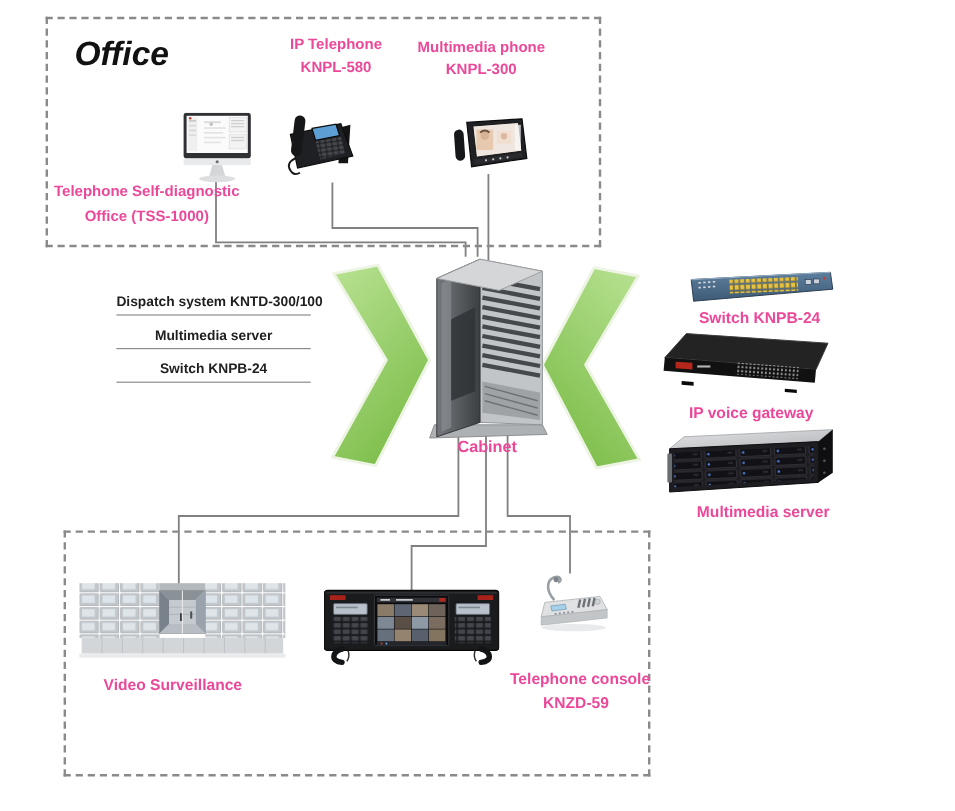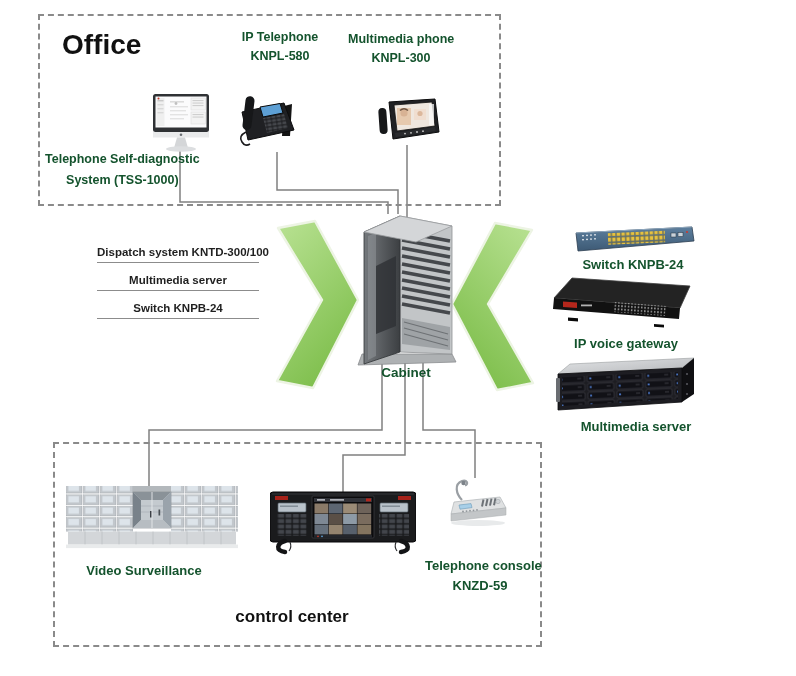--- a/index.html
+++ b/index.html
@@ -1,21 +1,21 @@
 <!DOCTYPE html>
 <html style="--arrow-green: #7fbf4d; --arrow-green-light: #b9e293; --connector: #808080; --dash: #8a8a8a;"><head>
 <meta charset="utf-8">
 <style>
   html,body{margin:0;padding:0;background:#fff;}
   #canvas{position:relative;width:796px;height:676px;background:#fff;overflow:hidden;
           font-family:"Liberation Sans",sans-serif;}
   *{box-sizing:border-box;}
   .abs{position:absolute;}
   .dashedbox{position:absolute;border:2px dashed var(--dash,#8a8a8a);background:transparent;}
-  .lbl{position:absolute;font-weight:700;color:#14532d;text-align:center;
+  .lbl{position:absolute;font-weight:700;color:#ec4899;text-align:center;
        font-size:12.5px;line-height:19px;white-space:nowrap;}
   .lbl.left{text-align:center;}
   .title-office{position:absolute;font-weight:700;color:#111;font-size:28px;line-height:30px;}
   .title-cc{position:absolute;font-weight:700;color:#111;font-size:17px;}
   .svc-list{position:absolute;left:97px;top:242px;width:162px;}
   .svc{height:21px;line-height:21px;text-align:center;font-size:11.5px;font-weight:700;
        color:#1f1f1f;border-bottom:1.4px solid #8c8c8c;margin-bottom:7px;white-space:nowrap;}
   svg{display:block;}
 </style>
 </head>
@@ -29,21 +29,21 @@
       <path d="M277,152 L277,190 L398,190 L398,214"></path>
       <path d="M407,145 L407,217"></path>
       <path d="M382,358 L382,430 L149,430 L149,487"></path>
       <path d="M405,360 L405,455 L343,455 L343,492"></path>
       <path d="M423,358 L423,430 L475,430 L475,478"></path>
     </g>
   </svg>
 
   <div class="dashedbox" style="left:38px;top:14px;width:463px;height:192px;"></div>
 
-  <div class="title-office" style="left:62px;top:30px;">Office</div>
+  <div class="title-office" style="left:62px;top:30px;font-style:italic;">Office</div>
 
   <div class="lbl" style="left:228px;top:28px;width:104px;">
     <span>IP Telephone</span><br>
     <span>KNPL-580</span>
   </div>
 
   <div class="lbl" style="left:348px;top:30px;width:106px;">
     <span>Multimedia phone</span><br>
     <span>KNPL-300</span>
   </div>
@@ -102,21 +102,21 @@
     <rect x="52" y="8" width="5" height="21" fill="#f8f8f8" opacity="0.75"></rect>
     <polygon points="18,37 58,31 58.7,35 18.7,41" fill="#2a2b2e"></polygon>
     <circle cx="28" cy="37.6" r="0.9" fill="#cfcfcf"></circle>
     <circle cx="34" cy="36.8" r="0.9" fill="#cfcfcf"></circle>
     <circle cx="40" cy="36" r="0.9" fill="#cfcfcf"></circle>
     <circle cx="46" cy="35.2" r="0.9" fill="#cfcfcf"></circle>
   </svg>
 
   <div class="lbl left" style="left:45px;top:149px;line-height:21px;">
     <span>Telephone Self-diagnostic</span><br>
-    <span>System (TSS-1000)</span>
+    <span>Office (TSS-1000)</span>
   </div>
 
   <div class="svc-list">
     <div class="svc">Dispatch system KNTD-300/100</div>
     <div class="svc">Multimedia server</div>
     <div class="svc">Switch KNPB-24</div>
   </div>
 
   <svg class="abs" style="left:270px;top:214px" width="272" height="182" viewBox="0 0 272 182">
     <defs>
@@ -342,15 +342,14 @@
         <circle cx="27.5" cy="38.3" r="0.9"></circle>
       <circle cx="31" cy="37.9" r="0.9"></circle>
     </g>
     <circle cx="52" cy="29.5" r="2.2" fill="#cfd3d6" stroke="#9aa0a5" stroke-width="0.5"></circle>
   </svg>
   <div class="lbl" style="left:425px;top:556px;width:110px;line-height:20px;font-size:13px;">
     <span>Telephone console</span><br>
     <span>KNZD-59</span>
   </div>
 
-  <div class="title-cc" style="left:232px;top:607px;width:120px;text-align:center;">control center</div>
 
 </div>
 
 </body></html>

